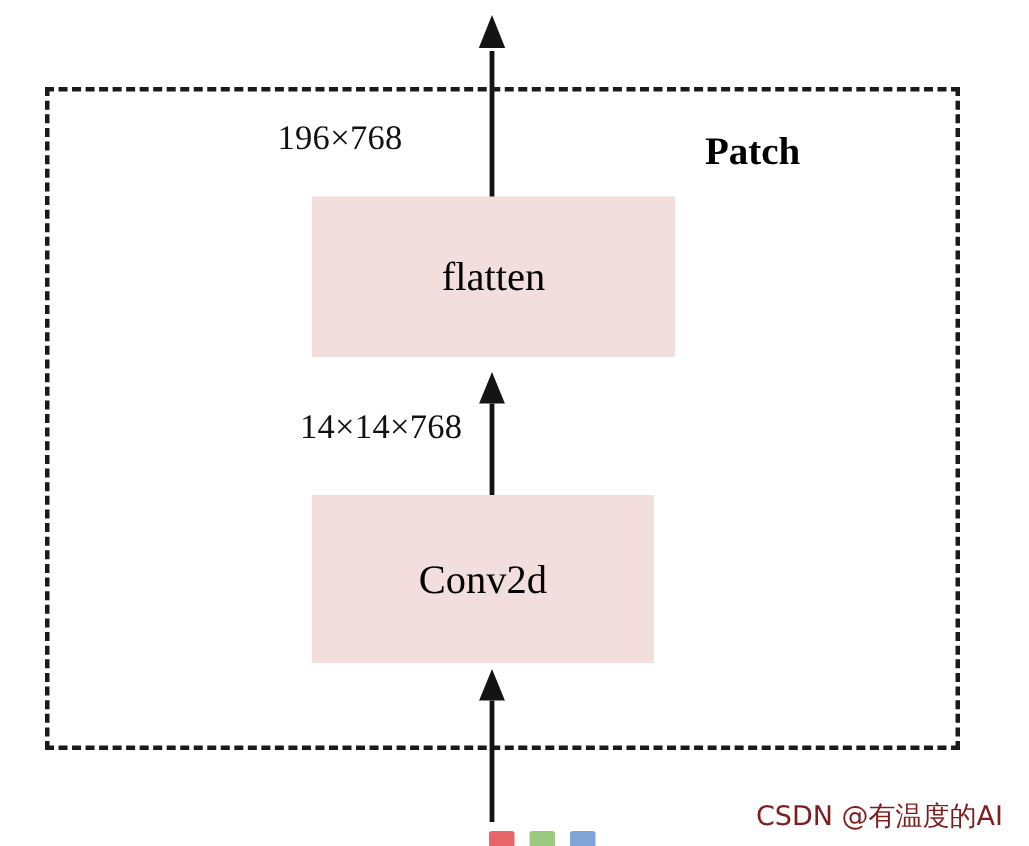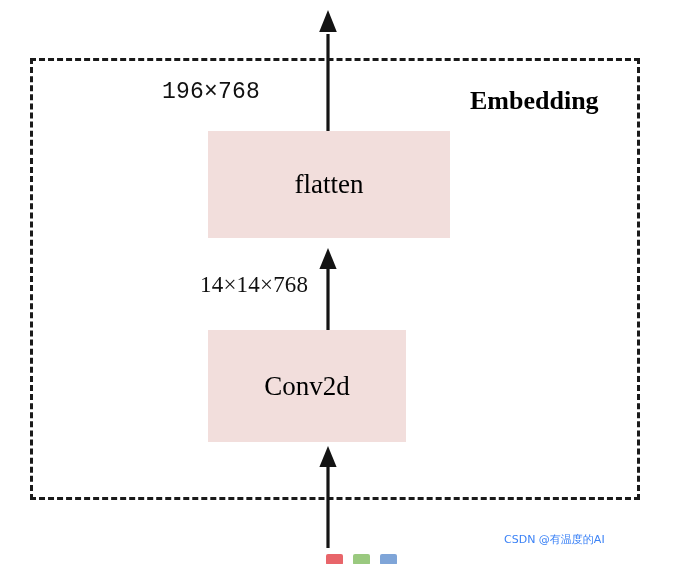--- a/index.html
+++ b/index.html
@@ -45,21 +45,21 @@
   }
   #block-flatten {
     left: 208px;
     top: 131px;
     width: 242px;
     height: 107px;
   }
   #block-conv {
     left: 208px;
     top: 330px;
-    width: 198px;
+    width: 228px;
     height: 112px;
   }
   .block-title {
     font-size: 27px;
   }
   .block-sub {
     font-size: 25px;
     margin-top: 2px;
   }
 
@@ -73,21 +73,21 @@
   }
 
   
   .shape-label {
     position: absolute;
     font-size: 23px;
     color: #111111;
     white-space: nowrap;
     letter-spacing: 0.2px;
   }
-  #label-196 { left: 162px; top: 79px; font-family: Liberation Mono, monospace; }
+  #label-196 { left: 185px; top: 79px; }
   #label-14  { left: 152px; top: 272px; margin-left: 48px; }
   #label-224 { left: 155px; top: 521px; }
 
   
   #group-title {
     position: absolute;
     left: 470px;
     top: 85px;
     width: 170px;
     font-size: 26px;
@@ -95,22 +95,22 @@
     color: #000000;
     line-height: 1.22;
   }
 
   
   #watermark {
     position: absolute;
     left: 504px;
     top: 532px;
     font-family: "DejaVu Sans", "Liberation Sans", sans-serif;
-    font-size: 11px;
-    color: #3b82f6;
+    font-size: 18px;
+    color: #7f1d1d;
     white-space: nowrap;
   }
 
   
   .chip-row {
     position: absolute;
     left: 326px;
     top: 554px;
     display: flex;
     gap: 10px;
@@ -129,21 +129,21 @@
   <div class="arrow" id="arrow-top" style="left:314px; top:10px;">
     <svg width="28" height="124" viewBox="0 0 28 124">
       <line x1="14" y1="124" x2="14" y2="24" stroke="#141414" stroke-width="3.2"></line>
       <polygon points="14,0 5.2,22 22.8,22" fill="#141414"></polygon>
     </svg>
   </div>
 
   <div class="group-box" style="border-color: rgb(26, 26, 26); border-style: dashed;"></div>
 
   <div id="group-title">
-    <div>Embedding</div>
+    <div>Patch</div>
   </div>
 
   <div class="shape-label" id="label-196">196×768</div>
 
   <div class="block" id="block-flatten" style="background: rgb(242, 222, 220);">
     <div class="block-title">flatten</div>
   </div>
 
   <div class="arrow" id="arrow-middle" style="left:314px; top:248px;">
     <svg width="28" height="84" viewBox="0 0 28 84">

